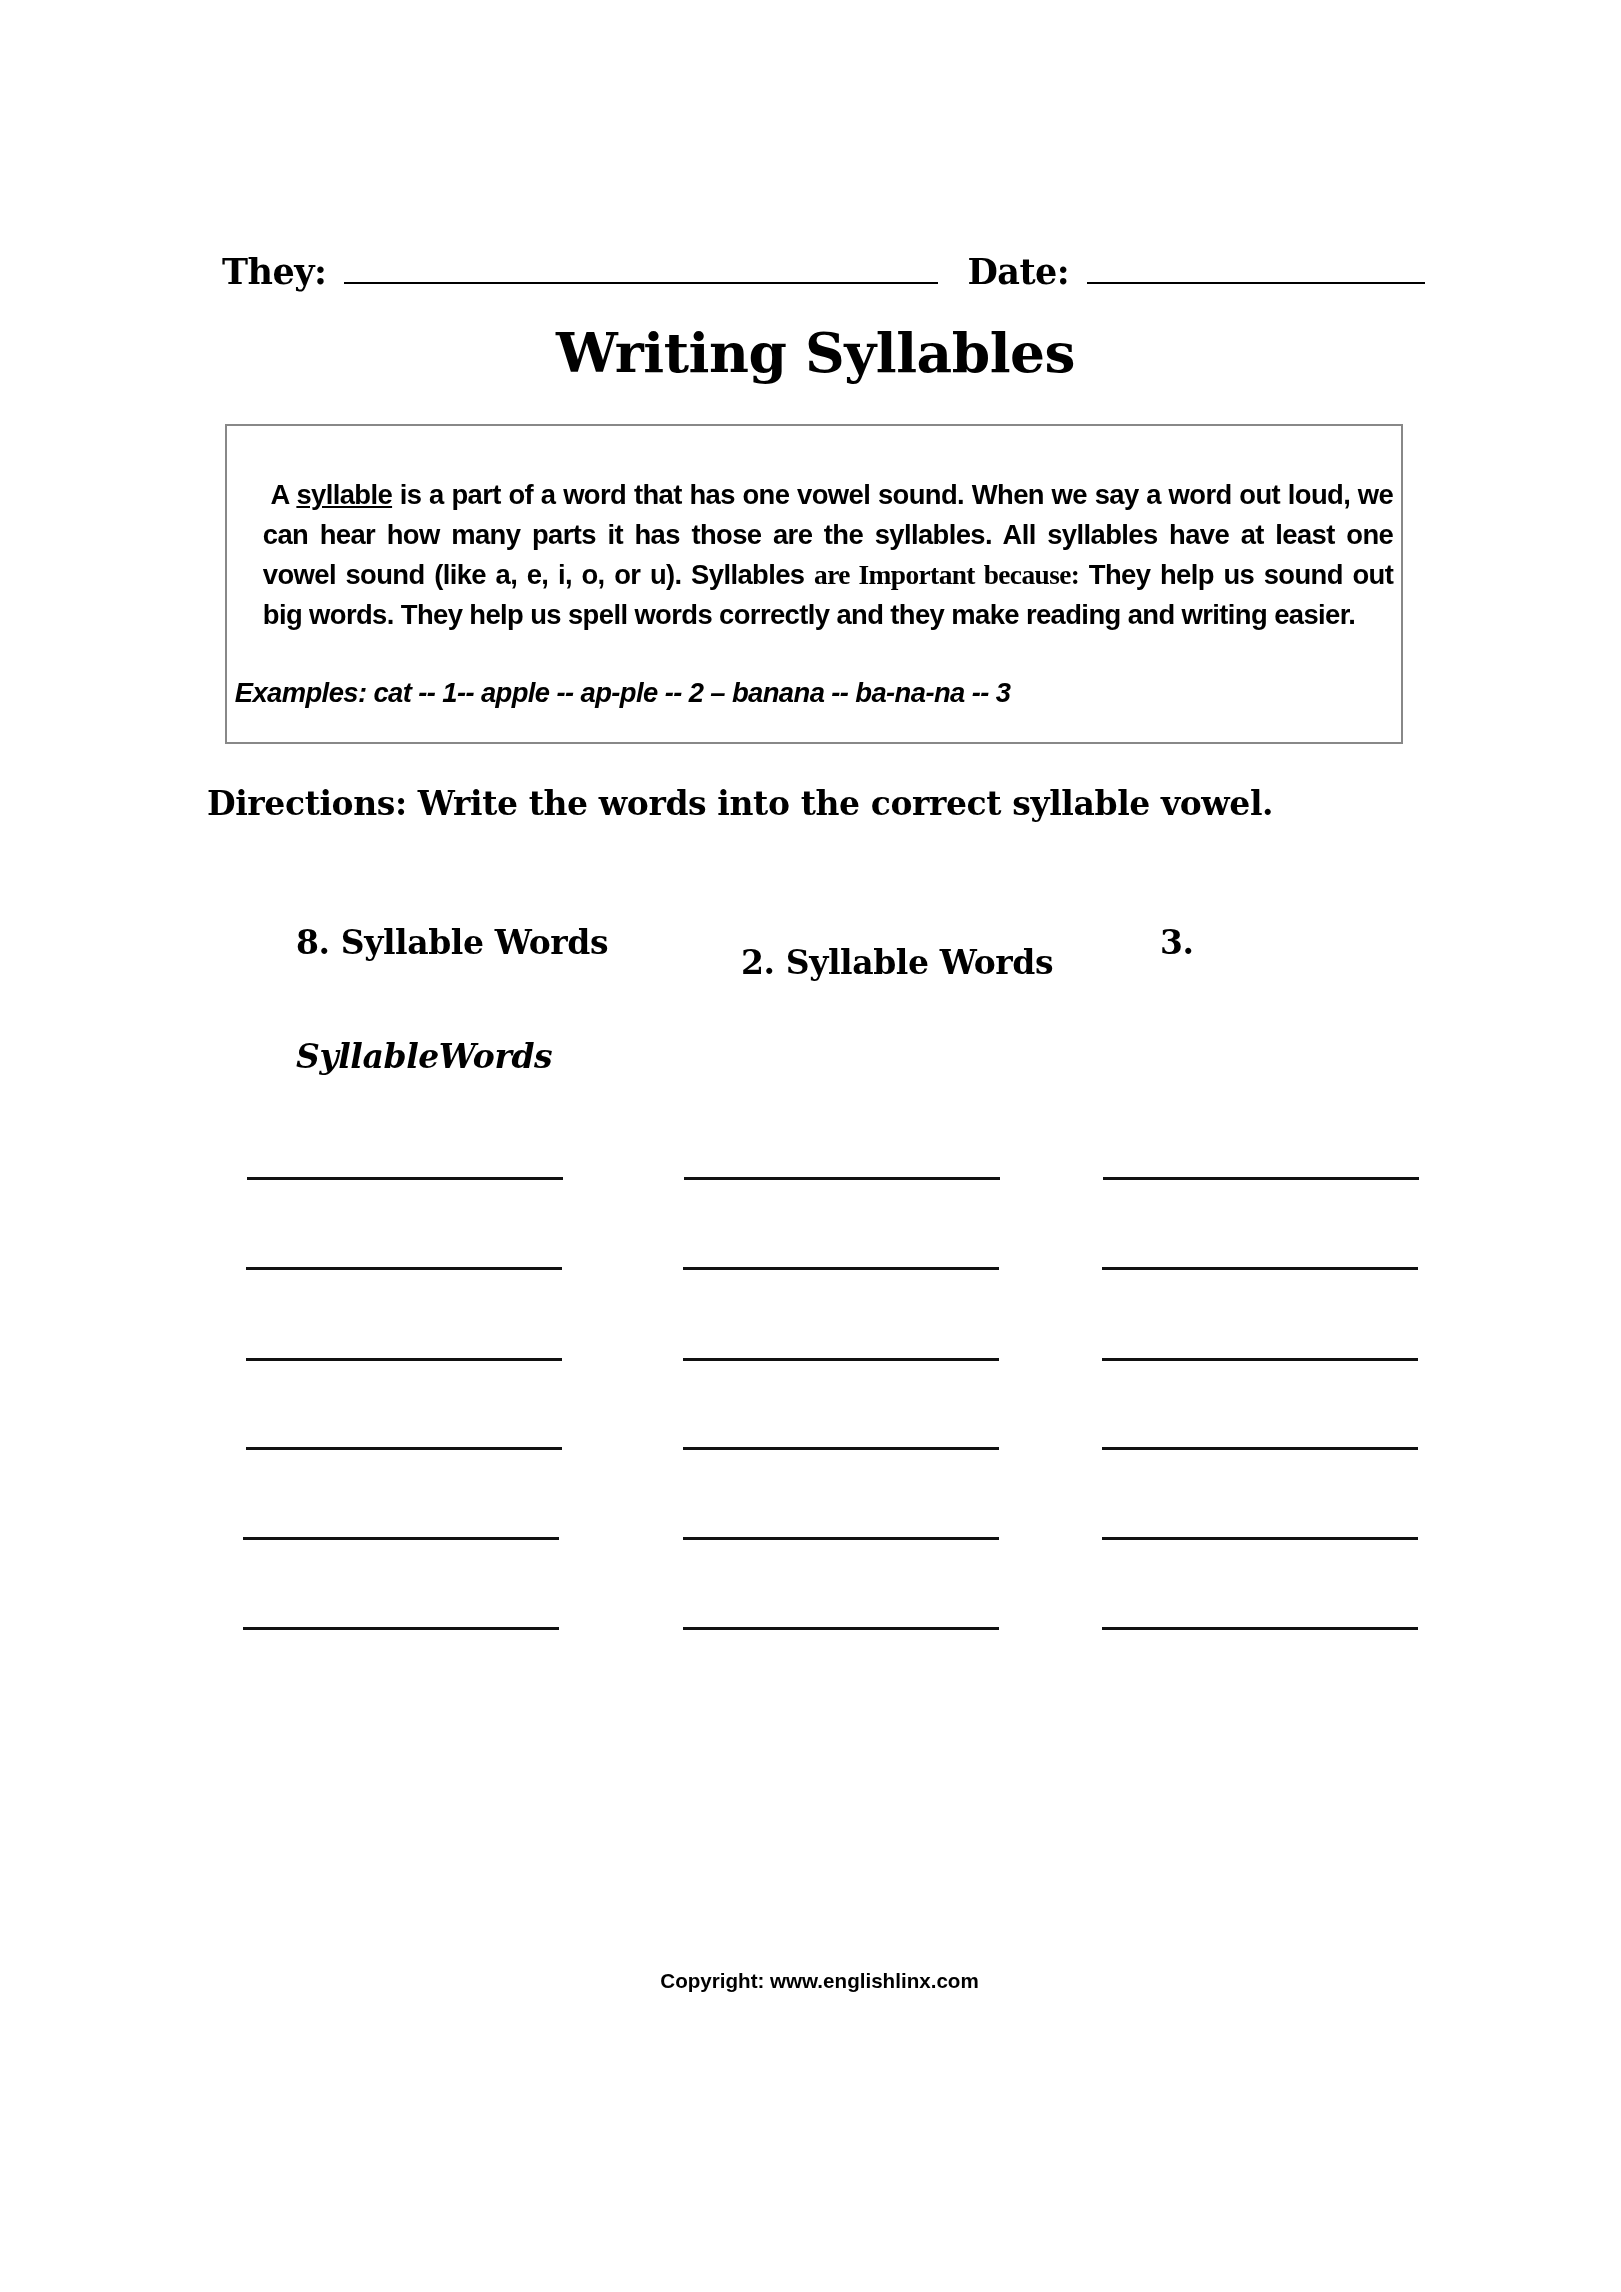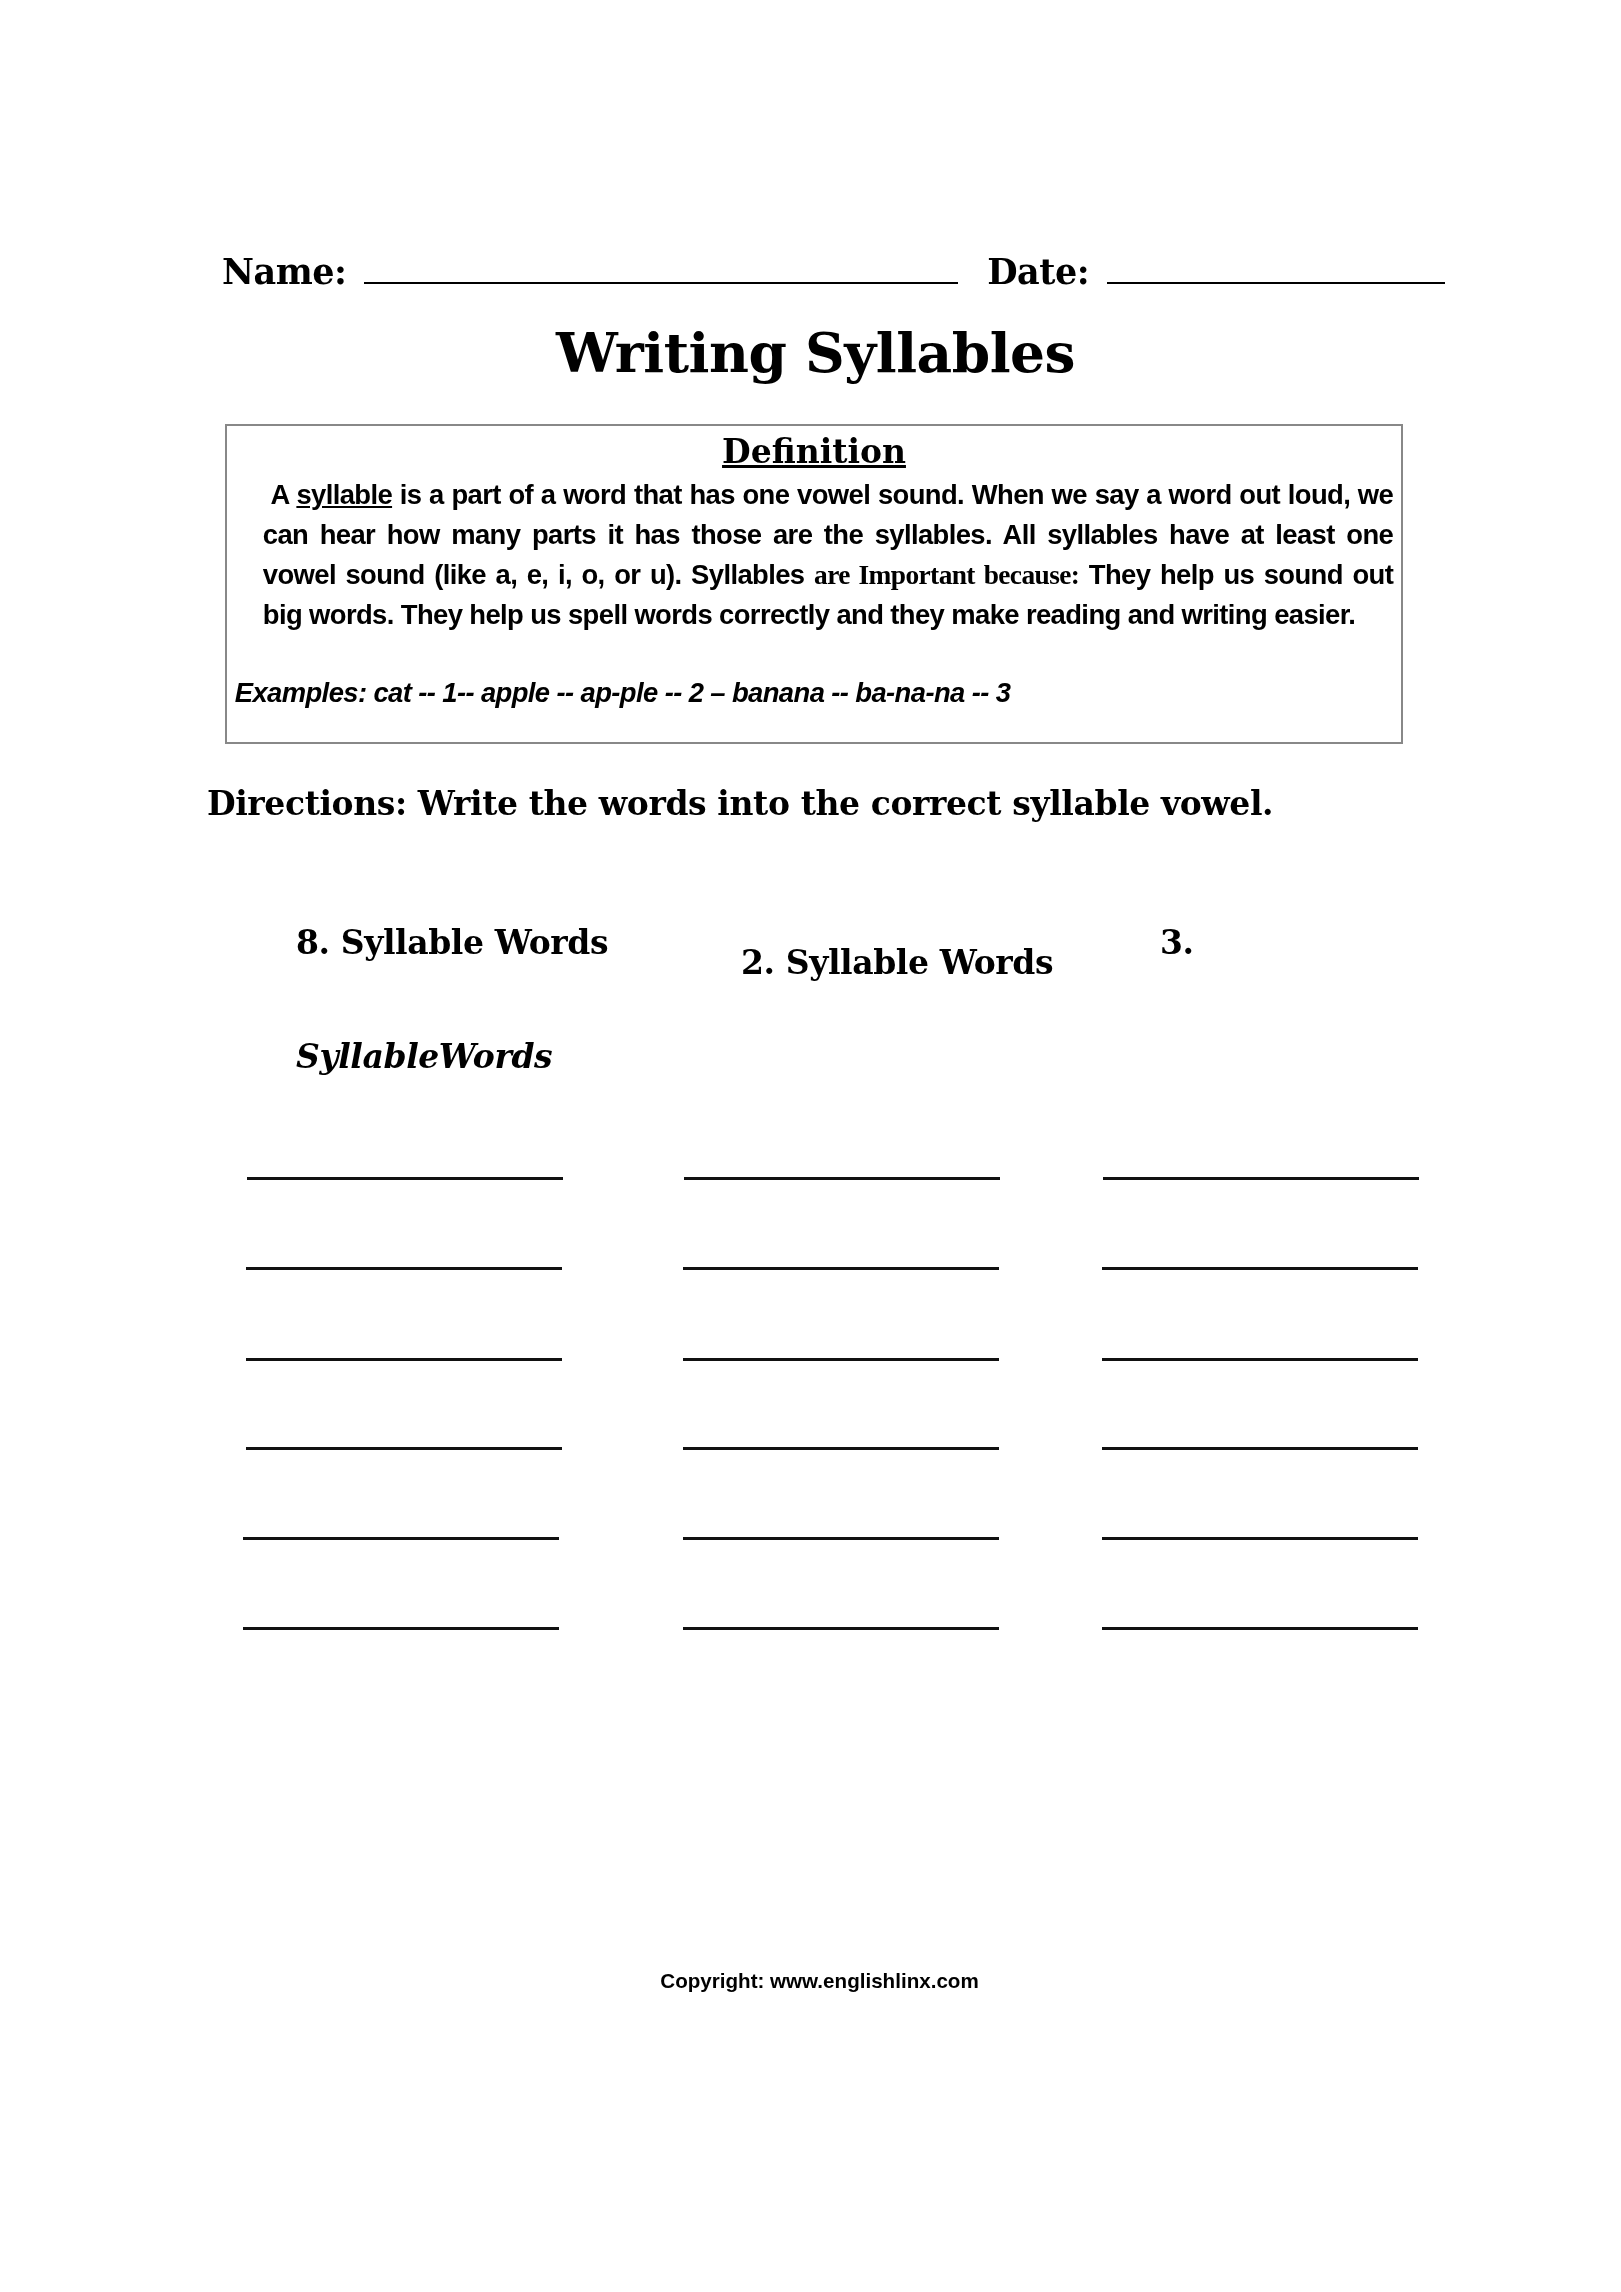--- a/index.html
+++ b/index.html
@@ -23,30 +23,29 @@
     .col-head { font-size: 33px; top: 923px; white-space: nowrap; letter-spacing: -0.4px; }
     .col-head2 { font-size: 33px; top: 1037px; white-space: nowrap; letter-spacing: -0.4px; font-style: italic; }
 
     .line { position: absolute; height: 2.9px; background: #111; width: 316px; }
     .copyright { left: 0; width: 1639px; top: 1969px; text-align: center; font-size: 20.6px; }
   </style>
 </head>
 <body>
 
 <div class="abs serif name-row">
-  <span>Name:</span>
+  <span>They:</span>
   <span class="blank" style="width:594px; margin-left:5.9px;"></span>
   <span style="margin-left:17.6px;">Date:</span>
   <span class="blank" style="width:338px; margin-left:5.9px;"></span>
 </div>
 
 <div class="abs serif title">Writing Syllables</div>
 
 <div class="abs defbox">
-  <div class="sans def-title" style="font-family:'DejaVu Serif',serif;">Definition</div>
   <div class="sans def-body">
     &nbsp;<span>A </span><span class="u">syllable</span><span> is a part of a word that has one vowel sound. When we say a word out loud, we can hear how many parts it has those are the syllables. All syllables have at least one vowel sound (like a, e, i, o, or u). Syllables </span><span class="tnr">are Important because:</span><span> They help us sound out big words. They help us spell words correctly and they make reading and writing easier.</span>
   </div>
   <div class="sans def-ex" style="top:251px;">Examples: cat -- 1-- apple -- ap-ple -- 2 – banana -- ba-na-na -- 3</div>
 </div>
 
 <div class="abs serif directions">Directions: Write the words into the correct syllable vowel.</div>
 
 <div class="abs serif col-head" style="left:296px;">8. Syllable Words</div>
 <div class="abs serif col-head" style="left:741px;margin-top:20px;">2. Syllable Words</div>

